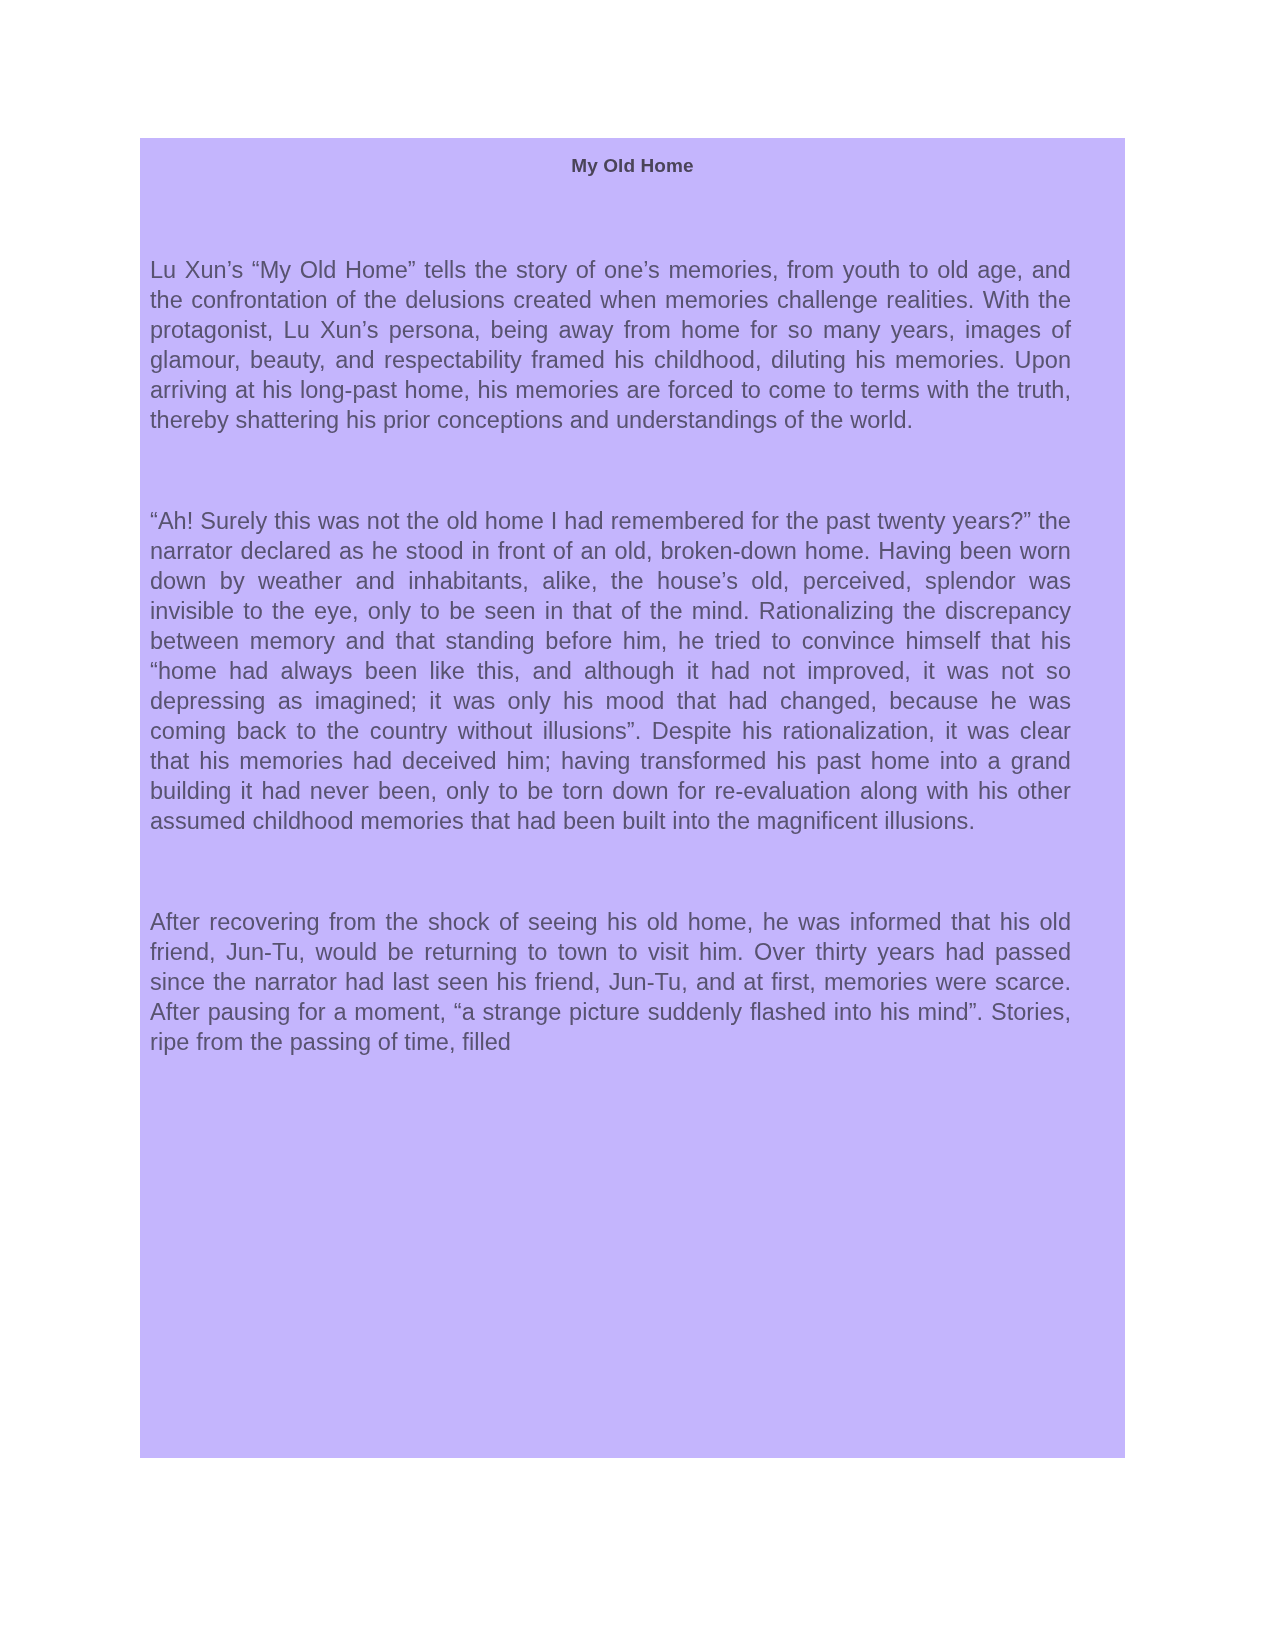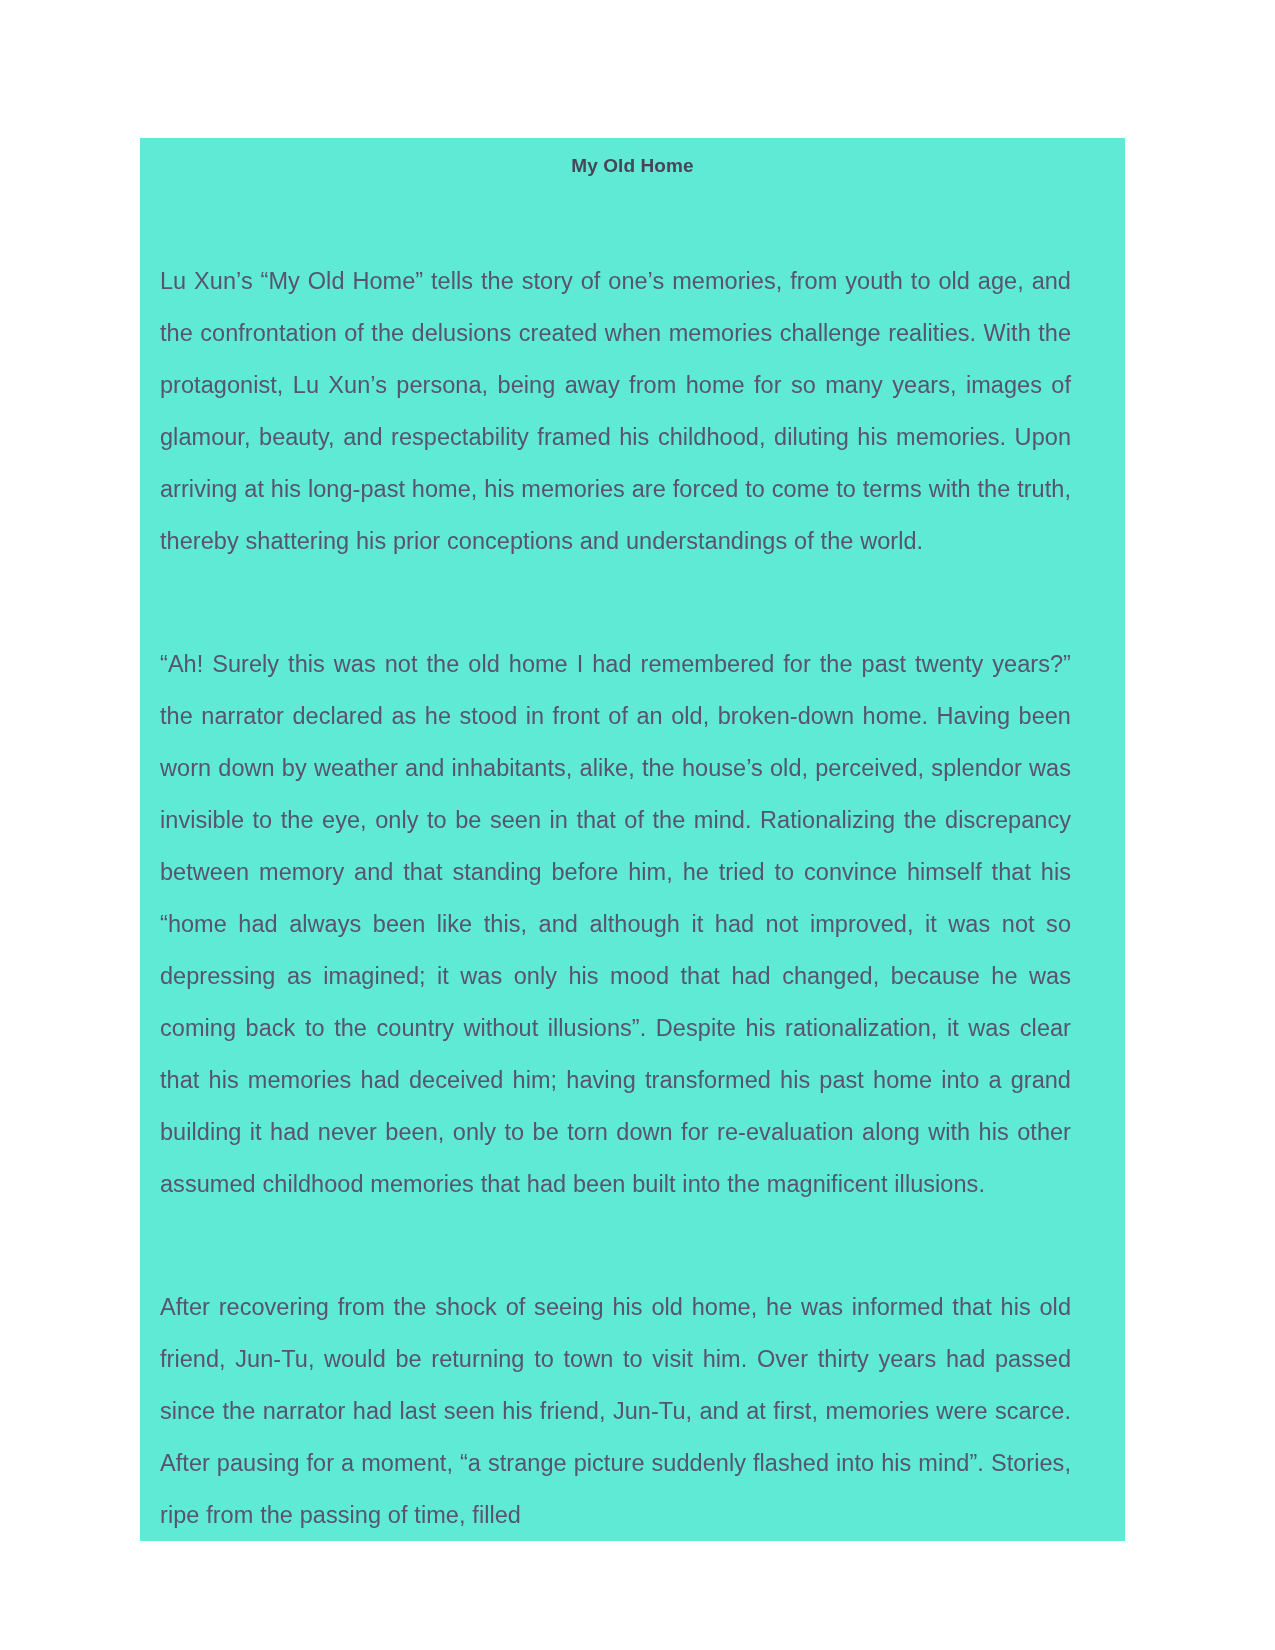--- a/index.html
+++ b/index.html
@@ -18,21 +18,21 @@
     width: 1275px;
     height: 1650px;
     background: #ffffff;
   }
   .content-block {
     position: absolute;
     left: 140px;
     top: 138px;
     width: 985px;
     min-height: 1320px;
-    background: #5eead4;
+    background: #c4b5fd;
     box-sizing: border-box;
     padding: 0 2px;
   }
   .doc-title {
     text-align: center;
     font-size: 19px;
     font-weight: bold;
     color: #4a4458;
     margin: 17px 0 0 0;
     letter-spacing: 0.1px;
@@ -41,24 +41,24 @@
   .section-heading {
     font-size: 30px;
     font-weight: bold;
     color: #14102a;
     margin: 42px 0 0 2px;
     line-height: 1.15;
     letter-spacing: -0.2px;
   }
   .body-para {
     font-size: 23.5px;
-    line-height: 52px;
+    line-height: 30px;
     color: #585370;
     text-align: justify;
-    margin: 0 0 0 18px;
+    margin: 0 0 0 8px;
     padding-right: 52px;
     letter-spacing: 0.05px;
     word-spacing: 0.2px;
   }
   .gap-para {
     height: 71px;
   }
   .pre-body-gap {
     height: 77px;
   }

